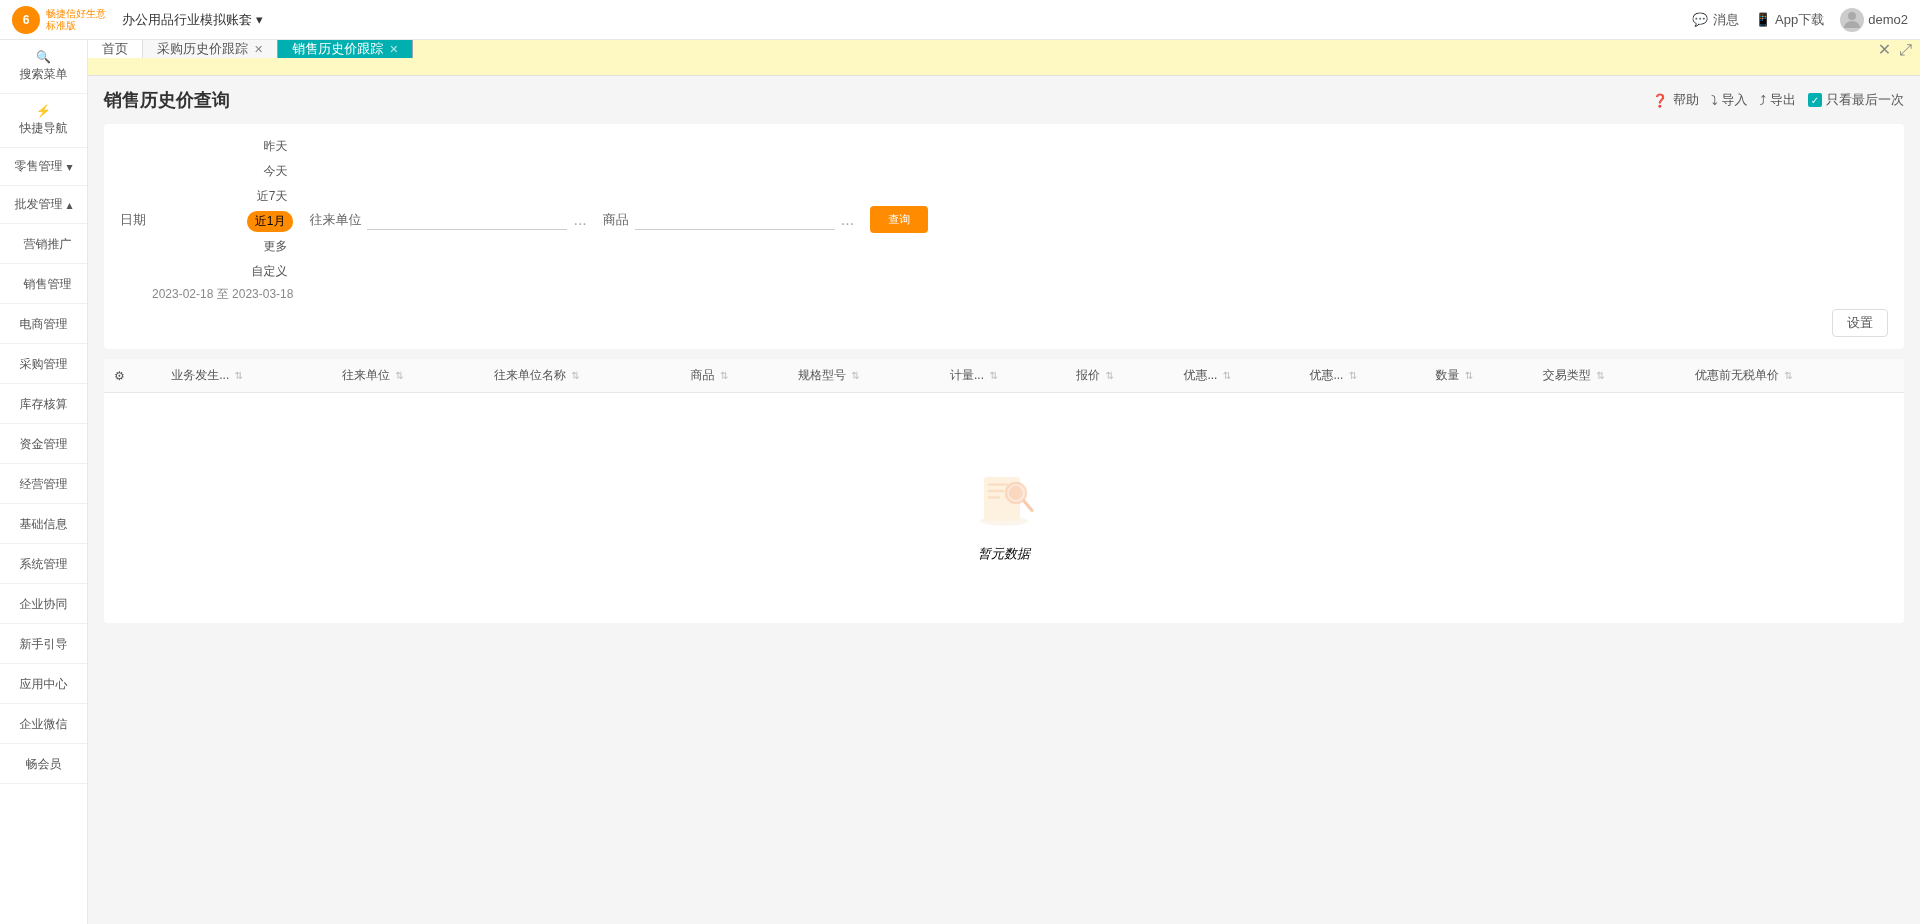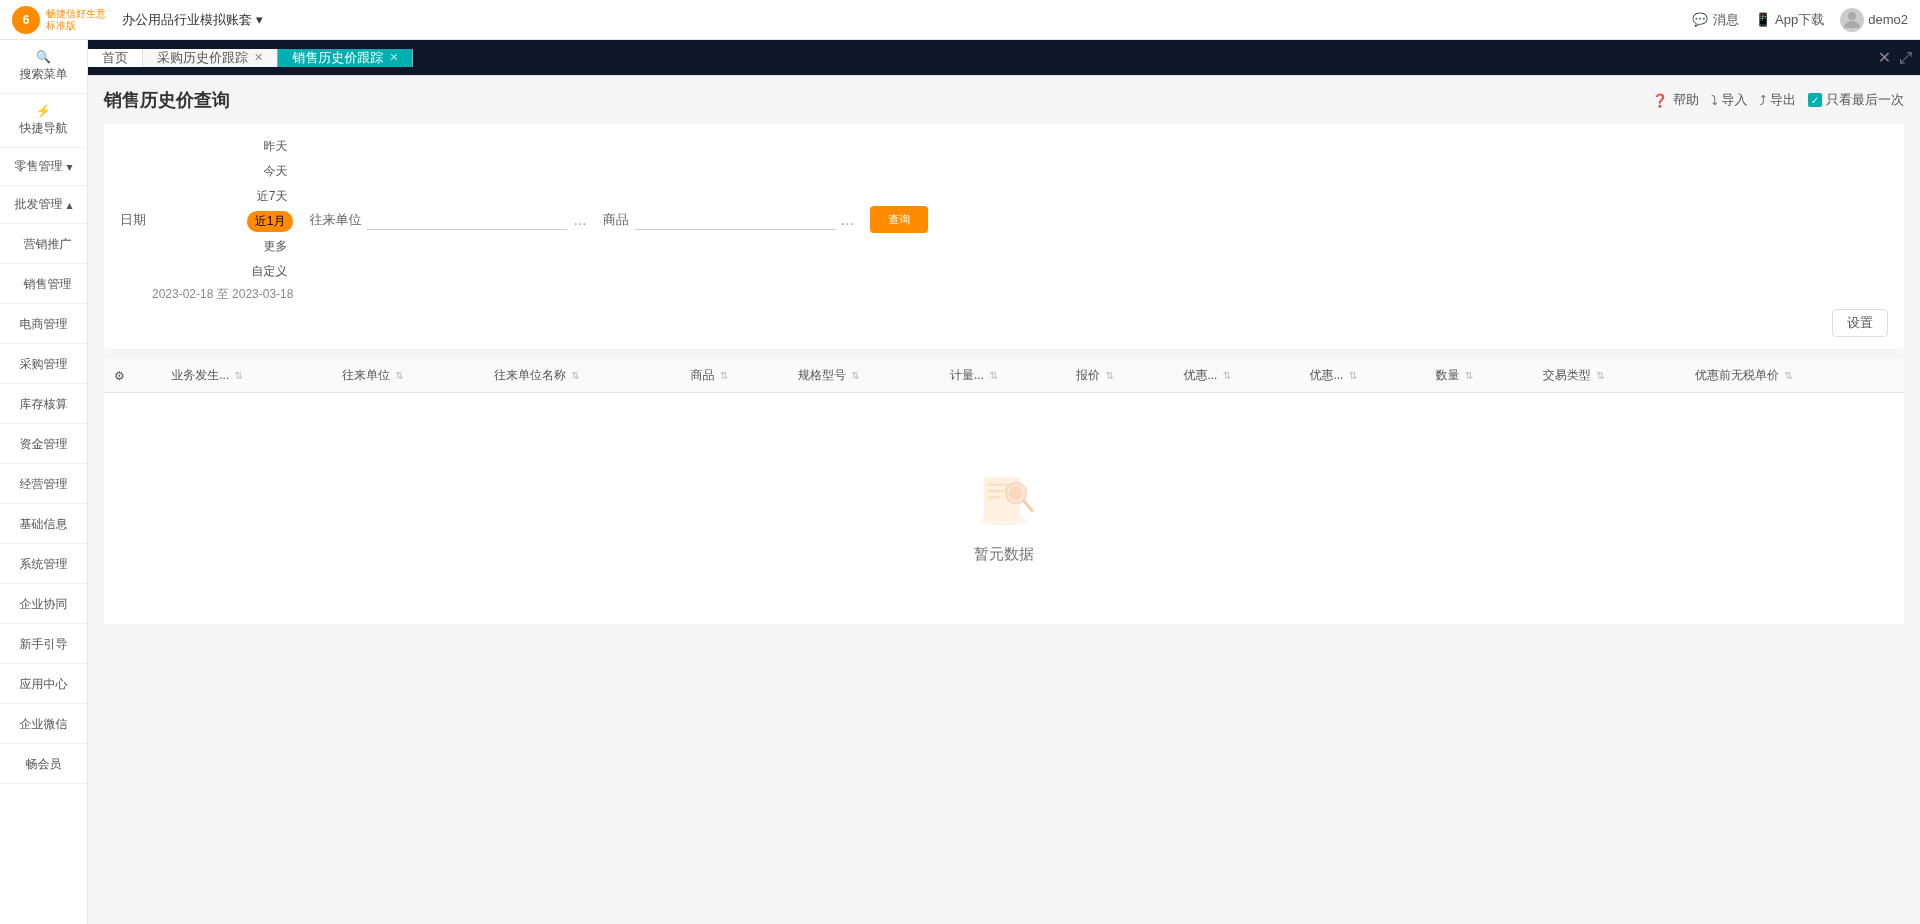--- a/index.html
+++ b/index.html
@@ -22,21 +22,21 @@
     
     .sidebar { width: 88px; background: #fff; border-right: 1px solid #e8e8e8; display: flex; flex-direction: column; overflow-y: auto; flex-shrink: 0; }
     .sidebar-item { padding: 10px 4px; text-align: center; cursor: pointer; font-size: 12px; color: #555; border-bottom: 1px solid #f0f0f0; }
     .sidebar-item-label { margin-top: 2px; }
     .sidebar-section { display: flex; align-items: center; justify-content: center; gap: 4px; padding: 10px 4px; cursor: pointer; font-size: 12px; color: #555; border-bottom: 1px solid #f0f0f0; }
 
     
     .content-area { flex: 1; display: flex; flex-direction: column; overflow: hidden; }
 
     
-    .tabbar { height: 36px; background: #0f172a; display: flex; align-items: center; border-bottom: 1px solid #e0e0e0; padding: 0; }
+    .tabbar { height: 36px; background: #fef9c3; display: flex; align-items: flex-start; border-bottom: 1px solid #e0e0e0; padding: 0; }
     .tab { display: flex; align-items: center; padding: 0 14px; font-size: 13px; cursor: pointer; border-right: 1px solid #a3a3a3; gap: 6px; color: #555; background: #f7f7f7; }
     .tab.active { background: #00b0b0; color: #fff; }
     .tab .close-btn { font-size: 11px; opacity: 0.7; }
     .tab-home { background: #fff; color: #555; padding: 0 14px; display: flex; align-items: center; font-size: 13px; cursor: pointer; border-right: 1px solid #e0e0e0; }
     .tabbar-actions { margin-left: auto; display: flex; align-items: center; padding-right: 8px; gap: 8px; }
     .tabbar-action-btn { background: none; border: none; cursor: pointer; color: #888; font-size: 16px; }
 
     
     .page-content { flex: 1; padding: 12px 16px; overflow-y: auto; background: #f5f5f5; }
 
@@ -68,21 +68,21 @@
     
     .table-area { background: #fff; border-radius: 4px; overflow: hidden; }
 
     table { width: 100%; border-collapse: collapse; font-size: 12px; }
     thead th { background: #fafafa; border-bottom: 1px solid #e8e8e8; padding: 8px 10px; text-align: left; color: #555; font-weight: normal; white-space: nowrap; cursor: pointer; user-select: none; }
     thead th .sort-arrows { font-size: 10px; color: #bbb; margin-left: 2px; }
 
     
     .empty-state { display: flex; flex-direction: column; align-items: center; justify-content: center; padding: 60px 0; }
     .empty-icon { width: 80px; height: 80px; opacity: 0.6; }
-    .empty-text { color: #737373; font-size: 15px; margin-top: 12px; }
+    .empty-text { color: #000000; font-size: 13px; margin-top: 12px; font-style: italic; }
 
     
     .date-filter-col { display: flex; flex-direction: column; gap: 2px; }
   </style>
 </head>
 <body>
 
 <div class="topbar">
   <div class="topbar-left">
     <div class="logo-area">

